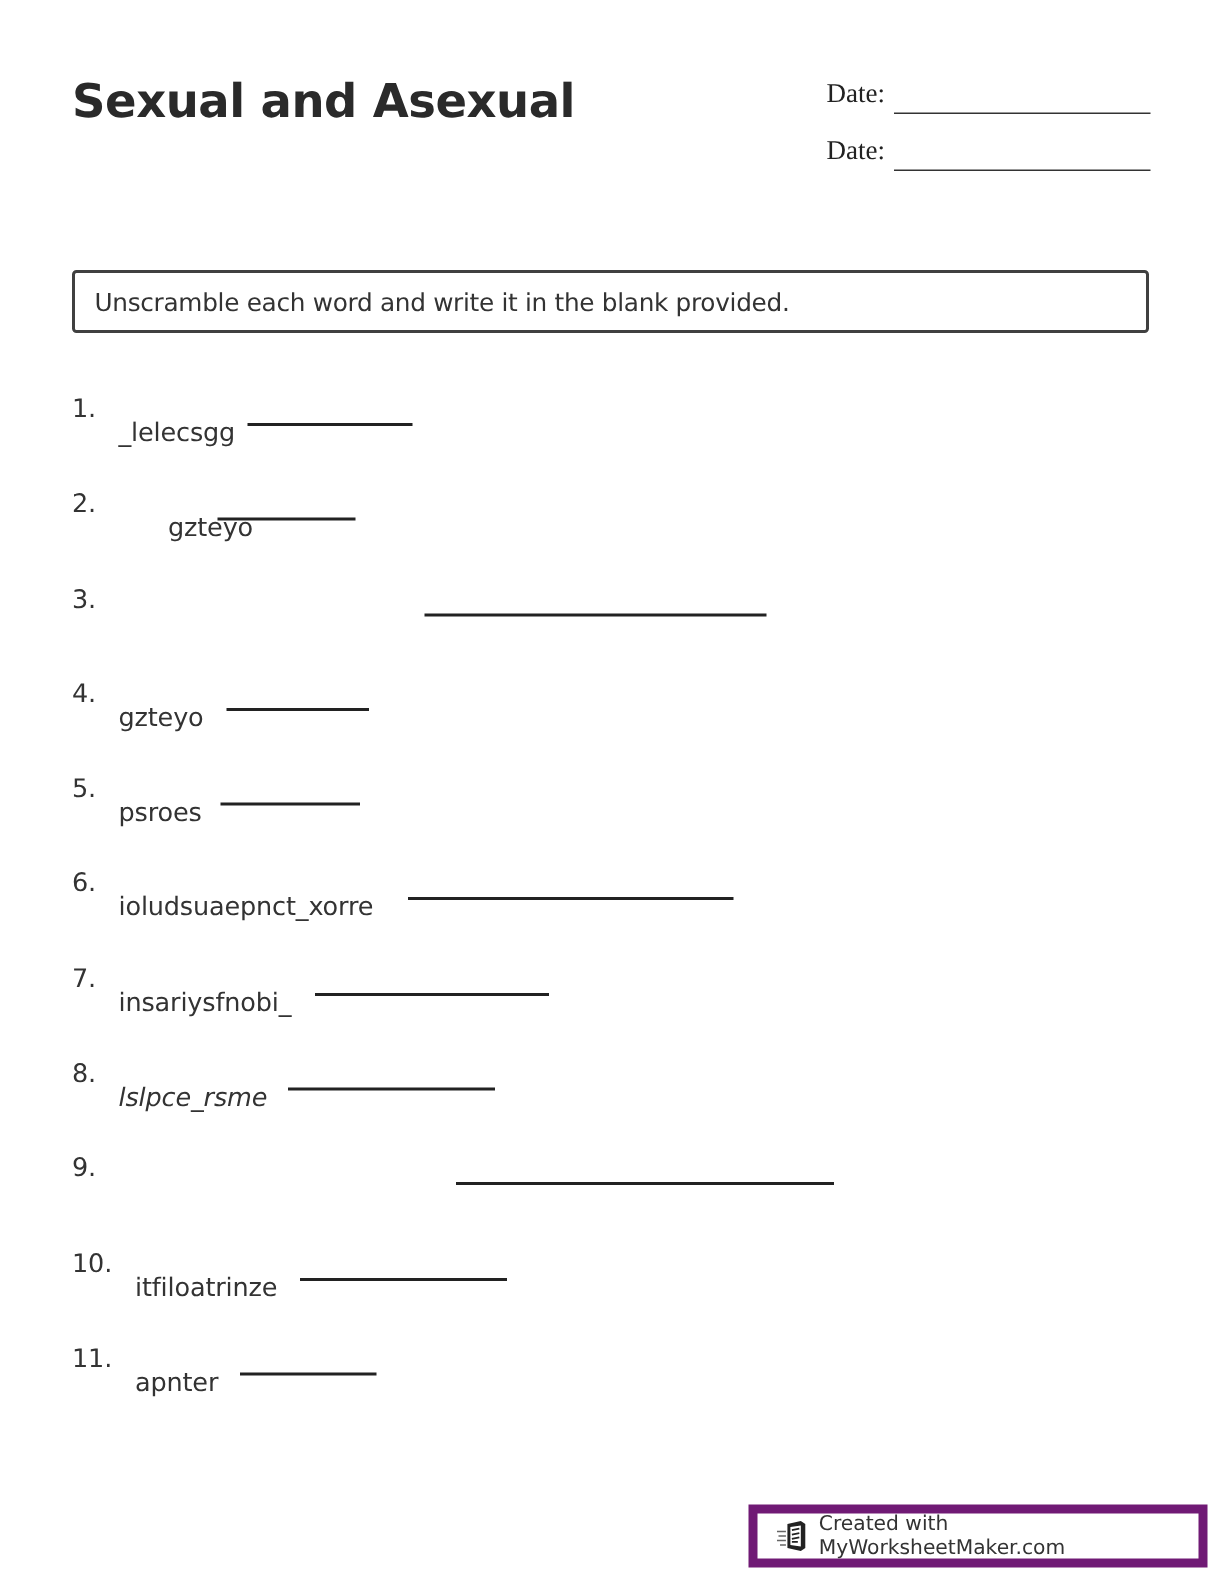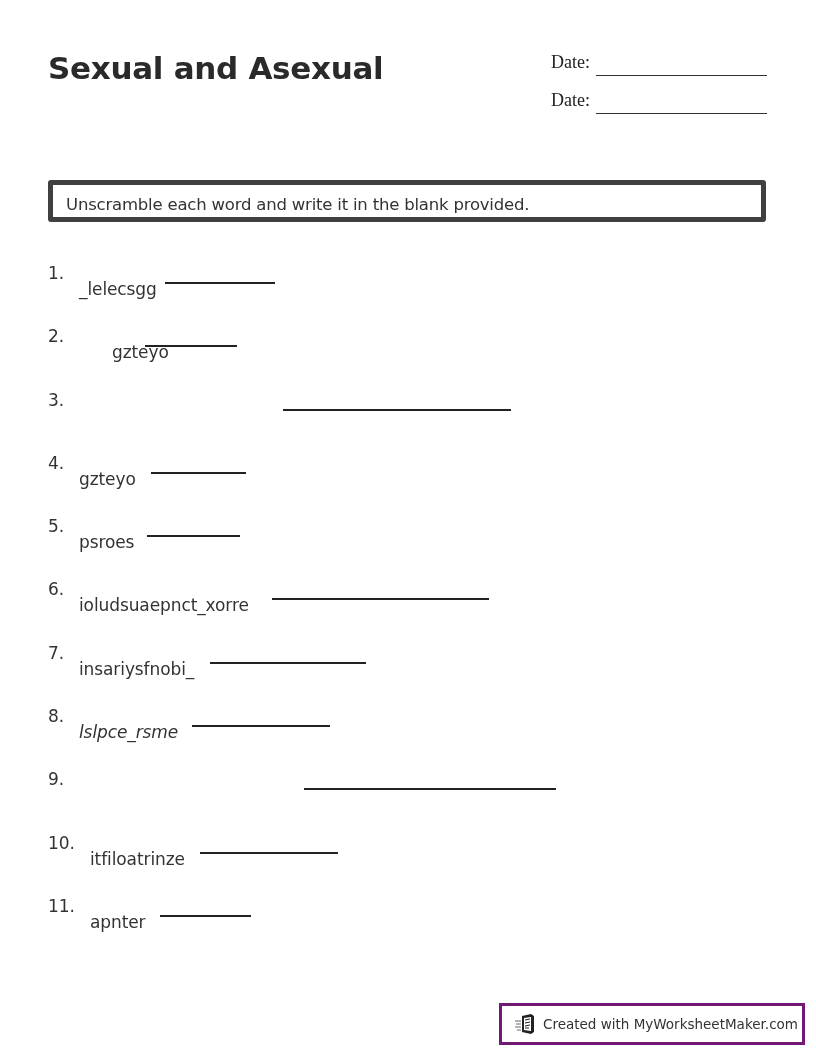--- a/index.html
+++ b/index.html
@@ -8,35 +8,35 @@
       position: absolute; left: 48px; top: 48px; margin: 0;
       font-family: "DejaVu Sans", sans-serif; font-weight: bold;
       font-size: 31px; line-height: 40px; color: #2a2a2a; letter-spacing: -0.3px;
     }
     .title span { display: block; }
     .field { position: absolute; font-family: "Liberation Serif", serif; font-size: 18px; color: #222; }
     .field .lbl { position: absolute; right: 226px; width: 80px; text-align: right; white-space: nowrap; }
     .field .line { position: absolute; left: 596px; width: 171px; border-bottom: 1px solid #333; }
     .instr {
       position: absolute; left: 48px; top: 180px; width: 718px; height: 42px;
-      border: 5px solid #404040; border-radius: 3px; box-sizing: border-box;
+      border: 2px solid #404040; border-radius: 3px; box-sizing: border-box;
       font-family: "DejaVu Sans", sans-serif; font-size: 16.5px; color: #333;
       padding: 0 0 0 13px; line-height: 40px; letter-spacing: -0.2px;
     }
     .item {
       position: absolute; left: 48px; height: 30px;
       font-family: "DejaVu Sans", sans-serif; font-size: 17px; color: #333;
       white-space: nowrap; letter-spacing: -0.1px;
     }
     .item .num { position: absolute; left: 0; top: 0; }
     .item .word { position: absolute; top: 16px; }
     .item .blank { position: absolute; top: 19px; border-bottom: 2px solid #222; }
     .footer {
       position: absolute; left: 499px; top: 1003px; width: 306px; height: 42px;
-      border: 3px solid #701a75; box-sizing: border-box;
+      border: 6px solid #701a75; box-sizing: border-box;
       font-family: "DejaVu Sans", sans-serif; font-size: 13.5px; color: #333;
       display: flex; align-items: center; padding-left: 12px;
     }
     .footer svg { margin-right: 7px; }
   </style>
 </head>
 <body>
 
 <h1 class="title">
   <span>Sexual and Asexual</span>

